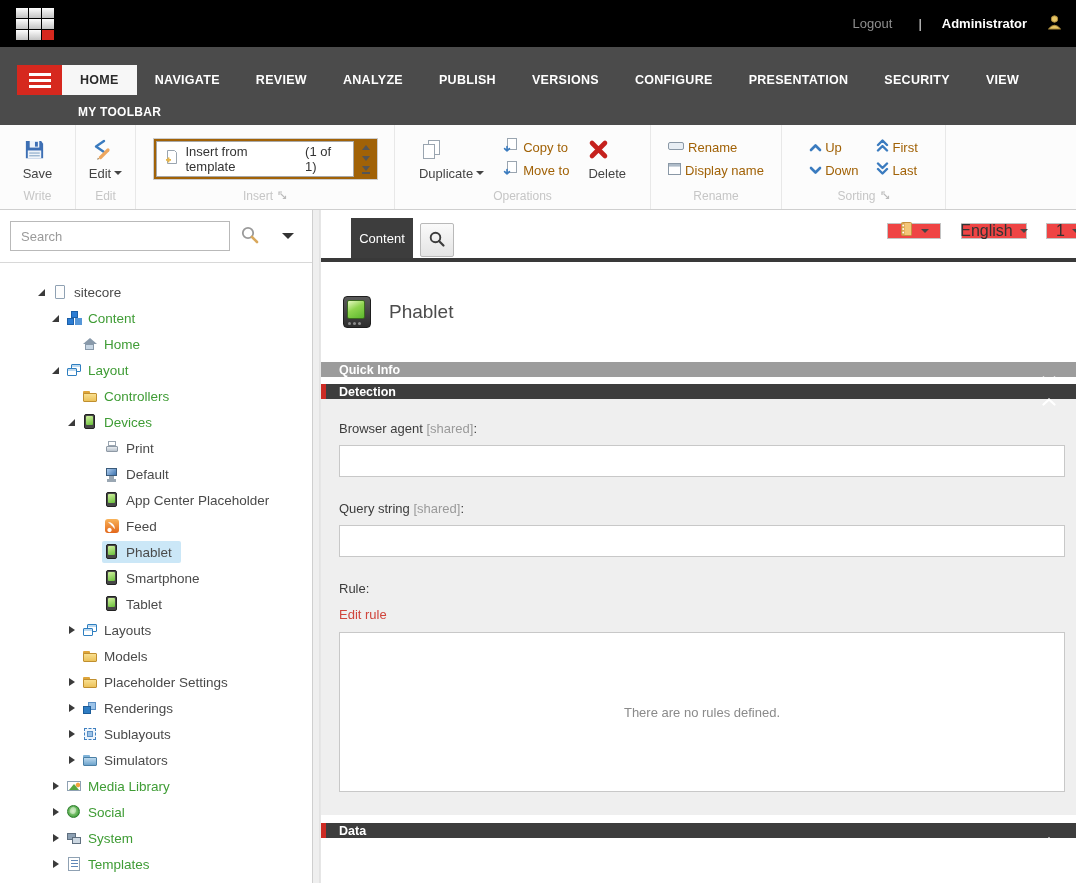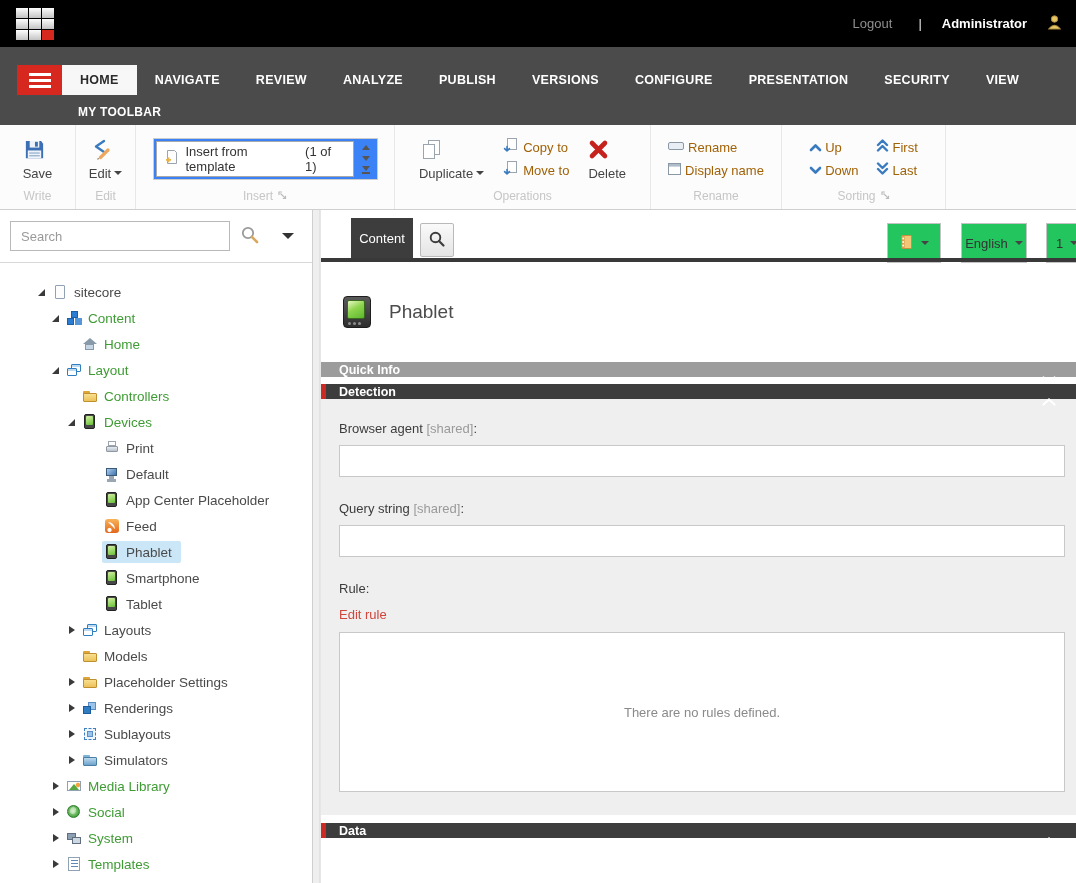--- a/index.html
+++ b/index.html
@@ -34,21 +34,21 @@
   .g-write{width:76px}.g-edit{width:60px}.g-insert{width:259px}.g-operations{width:256px}.g-rename{width:131px}.g-sorting{width:164px}
   .g-fill{flex:1;border-right:none}
   .bigbtn{display:flex;flex-direction:column;align-items:flex-start;gap:3px;background:none;border:none;font-size:13px;color:#444;cursor:pointer;padding:0 6px}
   .bigbtn .icn{height:26px;display:flex;align-items:center}
   .btnrowlbl{display:flex;align-items:center;gap:3px}
   .smallbtn{display:flex;align-items:center;gap:3px;background:none;border:none;font-size:13px;color:#a16207;height:23px;cursor:pointer;padding:0}
   .caret{width:0;height:0;border-left:4px solid transparent;border-right:4px solid transparent;border-top:4px solid #444;display:inline-block}
   .stack{display:flex;flex-direction:column;align-items:flex-start}
   .oprow{display:flex;align-items:center;gap:13px}
   .sortcols{display:flex;gap:18px}
-  .insertwrap{display:flex;border:1px solid #ccc;background:#3b82f6;padding:2px}
+  .insertwrap{display:flex;border:1px solid #ccc;background:#a16207;padding:2px}
   .insertbox{width:198px;height:36px;background:#fff;border:1px solid #a8a8a8;display:flex;align-items:center;gap:6px;padding:0 7px;box-sizing:border-box;font-size:13px;color:#333;cursor:pointer}
   .insertcount{margin-left:auto;color:#333}
   .spincol{width:17px;display:flex;flex-direction:column;justify-content:space-between;padding:2px 0 2px 4px}
   .spinbtn{border:none;background:none;padding:0;height:10px;display:flex;flex-direction:column;align-items:center;justify-content:center;cursor:pointer}
   .tri-up{width:0;height:0;border-left:4px solid transparent;border-right:4px solid transparent;border-bottom:5px solid #555}
   .tri-down{width:0;height:0;border-left:4px solid transparent;border-right:4px solid transparent;border-top:5px solid #555}
   .spinbar{width:8px;height:2px;background:#555;margin-top:1px}
 
   
   .main{display:flex;height:673px}
@@ -107,21 +107,21 @@
   .ti-system::after{left:6px;top:7px;width:9px;height:7px;background:#cdd8e2;border:1px solid #5f6f7f}
   .ti-templates::before{left:2px;top:1px;width:12px;height:14px;background:#fff;border:1px solid #8fa1b3}
   .ti-templates::after{left:5px;top:4px;width:7px;height:8px;background:repeating-linear-gradient(180deg,#5f87b8 0 1px,transparent 1px 3px)}
 
   
   .content{flex:1;display:flex;flex-direction:column;position:relative;background:#fff;min-width:0;border-left:1px solid #e6e6e6}
   .tabstrip{height:52px;position:relative}
   .underline{position:absolute;left:0;right:-24px;bottom:0;height:4px;background:#393939}
   .ctab{position:absolute;left:30px;top:8px;height:40px;width:62px;background:#3d3d3d;color:#fff;display:flex;align-items:center;justify-content:center;font-size:13px;border:none;cursor:pointer}
   .csearch{position:absolute;left:99px;top:13px;width:34px;height:34px;background:linear-gradient(#fafafa,#e4e4e4);border:1px solid #b9b9b9;border-radius:2px;display:flex;align-items:center;justify-content:center;cursor:pointer}
-  .obtn{position:absolute;top:13px;height:40px;border:1px solid #c3c3c3;background:#22c55e;display:flex;align-items:center;justify-content:center;gap:7px;font-size:13px;color:#333;cursor:pointer;box-sizing:border-box}
+  .obtn{position:absolute;top:13px;height:16px;border:1px solid #c3c3c3;background:#ef4444;display:flex;align-items:center;justify-content:center;gap:7px;font-size:16px;color:#333;cursor:pointer;box-sizing:border-box}
   .b-profile{right:135px;width:54px}
   .b-lang{right:49px;width:66px}
   .b-ver{right:-16px;width:46px;justify-content:flex-start;padding-left:9px}
   .cheader{height:100px;display:flex;align-items:center;padding-left:22px;gap:18px}
   .bigdevice{width:26px;height:30px;background:linear-gradient(#5a5a5a,#2e2e2e);border:1px solid #1e1e1e;border-radius:4px;position:relative;flex:0 0 26px}
   .bigdevice::before{content:"";position:absolute;left:3px;top:3px;width:18px;height:19px;background:linear-gradient(150deg,#e7f8c2 0%,#8ed44e 45%,#5cb82e 100%);border:1px solid #3a6c1e;border-radius:2px;box-sizing:border-box}
   .bigdevice::after{content:"";position:absolute;left:4px;bottom:2px;width:3px;height:3px;border-radius:50%;background:#8c8c8c;box-shadow:5px 0 0 #8c8c8c,10px 0 0 #8c8c8c}
   .ctitle{font-size:19px;color:#4c4c4c}
   .sechdr{height:15px;display:flex;align-items:center;color:#fff;font-weight:bold;font-size:12.5px;position:relative;padding-left:18px;cursor:pointer;box-sizing:border-box}
   .sec-quick{background:#9c9c9c}

